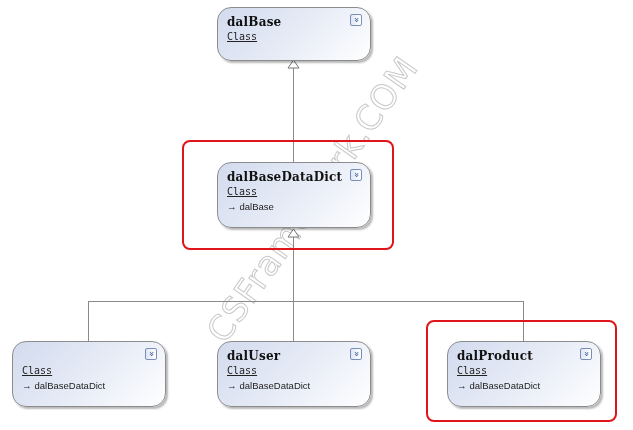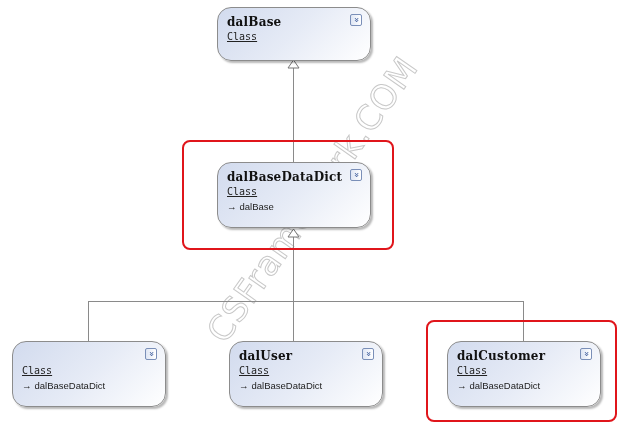--- a/index.html
+++ b/index.html
@@ -61,27 +61,27 @@
     <span class="base"><span class="arrow">→</span><span>dalBase</span></span>
     <span class="chev" style="left:132px; transform:rotate(90deg);">»</span>
   </div>
 
   <div class="box" style="left:12px; top:341px; width:154px; height:66px;">
     <span class="kind">Class</span>
     <span class="base"><span class="arrow">→</span><span>dalBaseDataDict</span></span>
     <span class="chev" style="left:132px; transform:rotate(90deg);">»</span>
   </div>
 
-  <div class="box" style="left:217px; top:341px; width:154px; height:66px;margin-left:12px;">
+  <div class="box" style="left:217px; top:341px; width:154px; height:66px;">
     <span class="name">dalUser</span>
     <span class="kind">Class</span>
     <span class="base"><span class="arrow">→</span><span>dalBaseDataDict</span></span>
     <span class="chev" style="left:132px; transform:rotate(90deg);">»</span>
   </div>
 
   <div class="box" style="left:447px; top:341px; width:154px; height:66px;">
-    <span class="name">dalCustomer</span>
+    <span class="name">dalProduct</span>
     <span class="kind">Class</span>
     <span class="base"><span class="arrow">→</span><span>dalBaseDataDict</span></span>
     <span class="chev" style="left:132px; transform:rotate(90deg);">»</span>
   </div>
 
 </div>
 
 </body></html>

